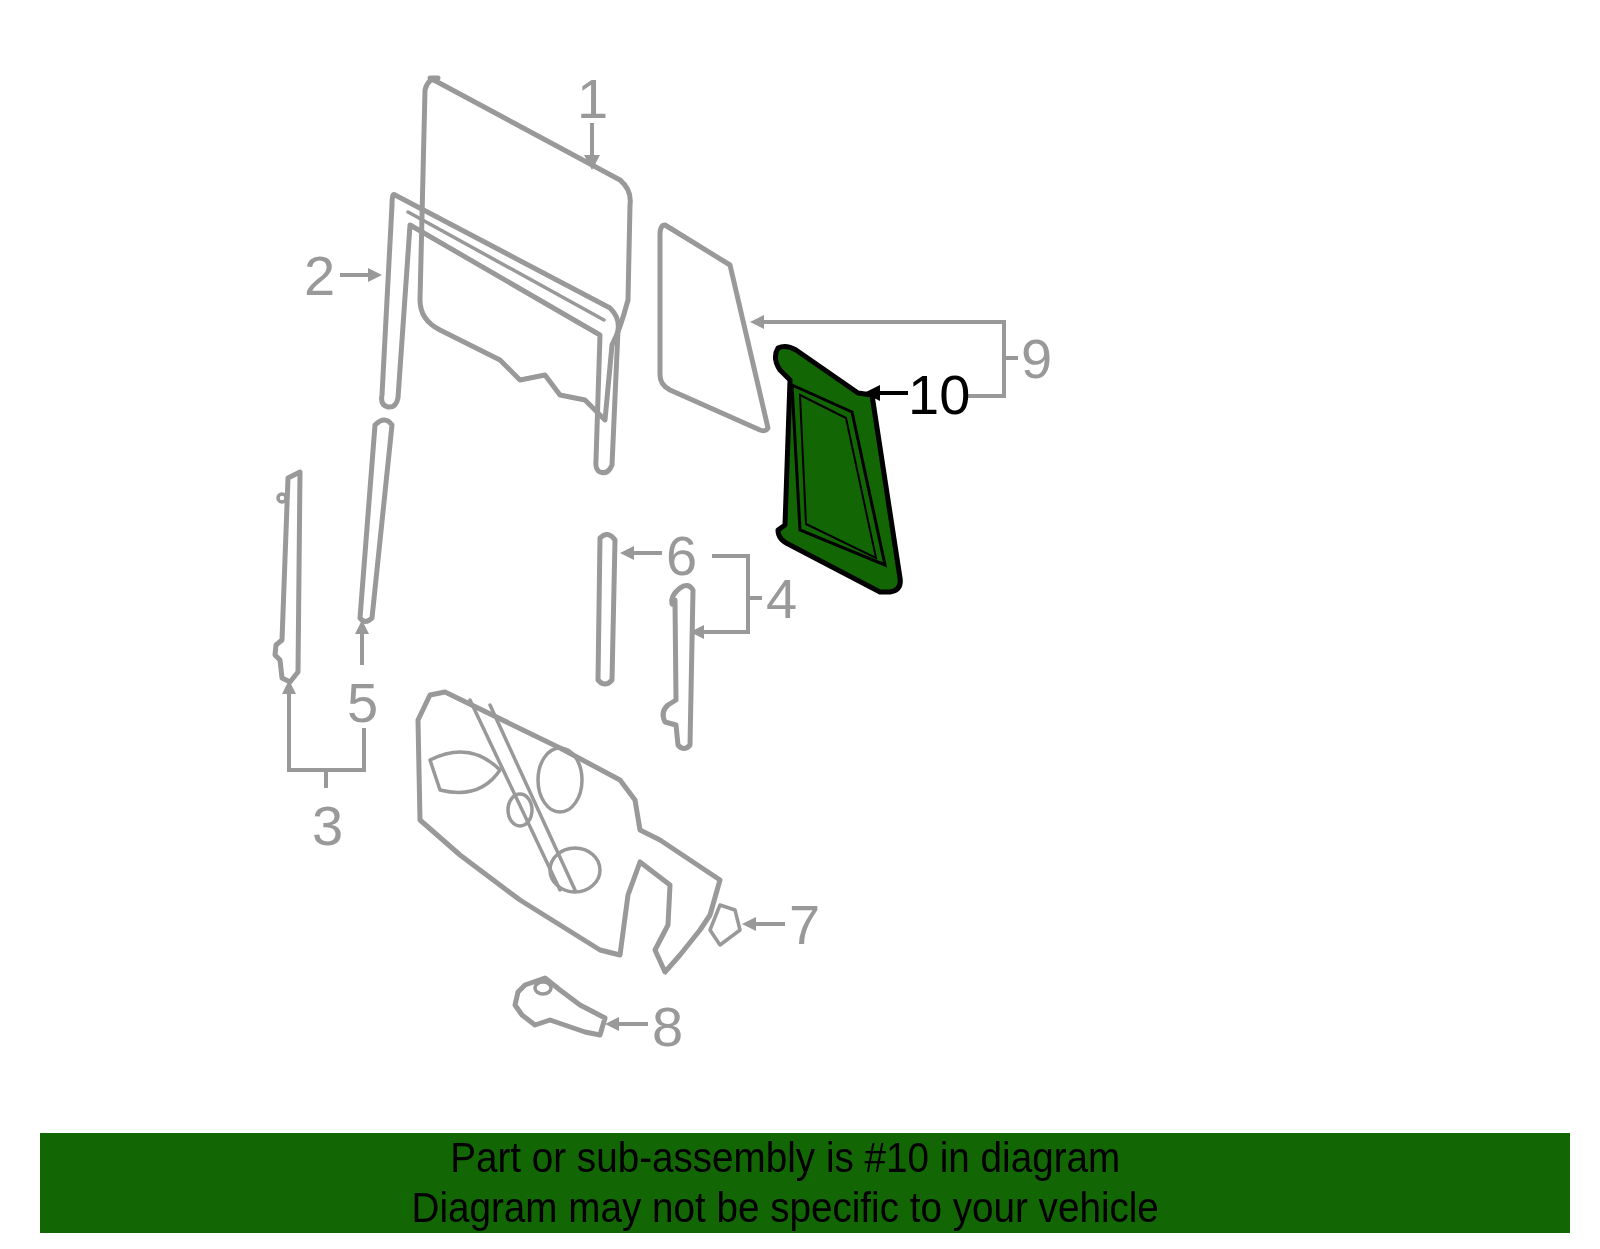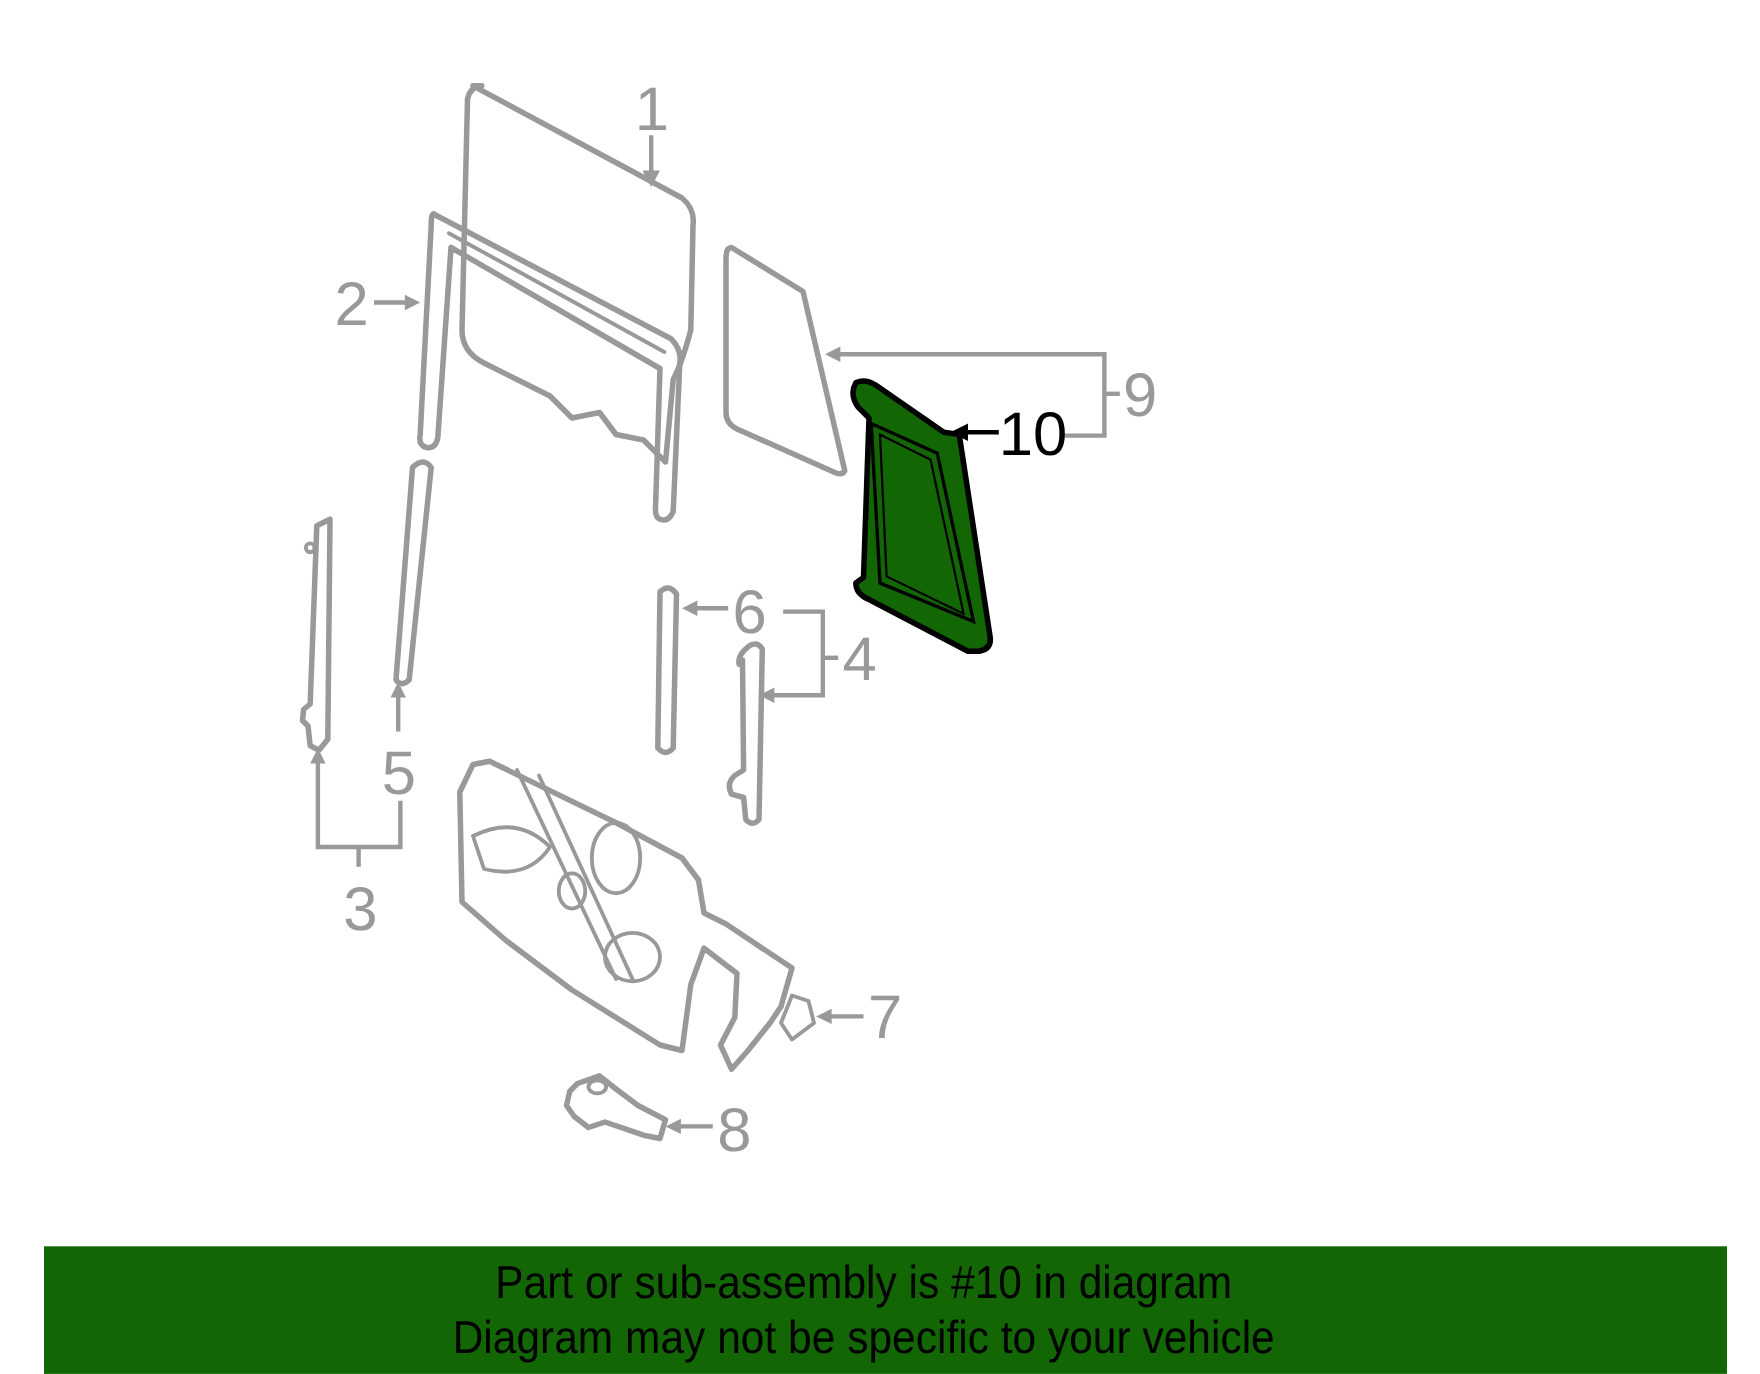--- a/index.html
+++ b/index.html
@@ -4,21 +4,21 @@
 <style>
   html,body{margin:0;padding:0;background:#ffffff;}
   body{width:1600px;height:1249px;position:relative;overflow:hidden;font-family:"Liberation Sans",sans-serif;}
   #diagram{position:absolute;left:0;top:0;width:1600px;height:1100px;}
   .callout{font-family:"Liberation Sans",sans-serif;font-size:56px;fill:#999999;}
   .callout-hl{font-family:"Liberation Sans",sans-serif;font-size:56px;fill:#000000;}
   .part{fill:none;stroke:#999999;stroke-width:5;stroke-linejoin:round;stroke-linecap:round;}
   .part-thin{fill:none;stroke:#999999;stroke-width:3.5;stroke-linejoin:round;stroke-linecap:round;}
   .leader{fill:none;stroke:#999999;stroke-width:4;}
   .leader-hl{fill:none;stroke:#000000;stroke-width:4;}
-  #banner{position:absolute;left:40px;top:1133px;width:1530px;height:116px;background:#126604;
+  #banner{position:absolute;left:40px;top:1133px;width:1530px;height:100px;background:#126604;
     display:flex;flex-direction:column;align-items:center;justify-content:center;}
   .banner-line{font-family:"Liberation Sans",sans-serif;font-size:42px;line-height:50px;color:#000000;transform:scaleX(0.92);white-space:nowrap;}
   #line1{margin-left:-40px;}
   #line2{margin-left:-40px;}
 </style>
 </head>
 <body>
 
 <svg id="diagram" viewBox="0 0 1600 1100" xmlns="http://www.w3.org/2000/svg">
 

